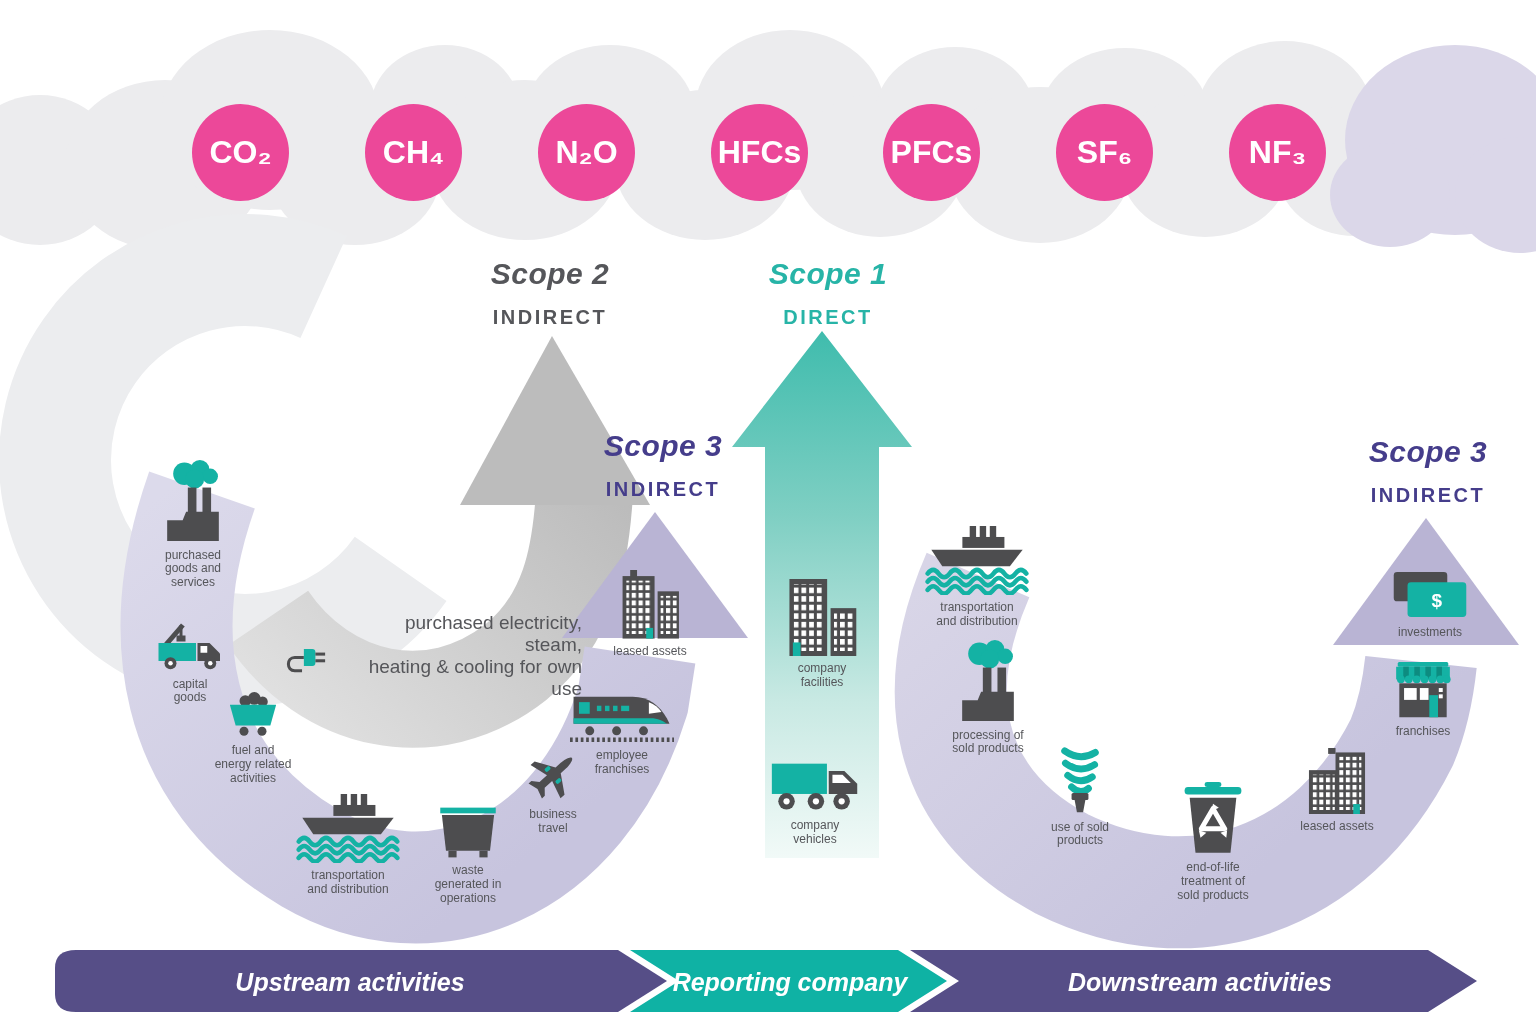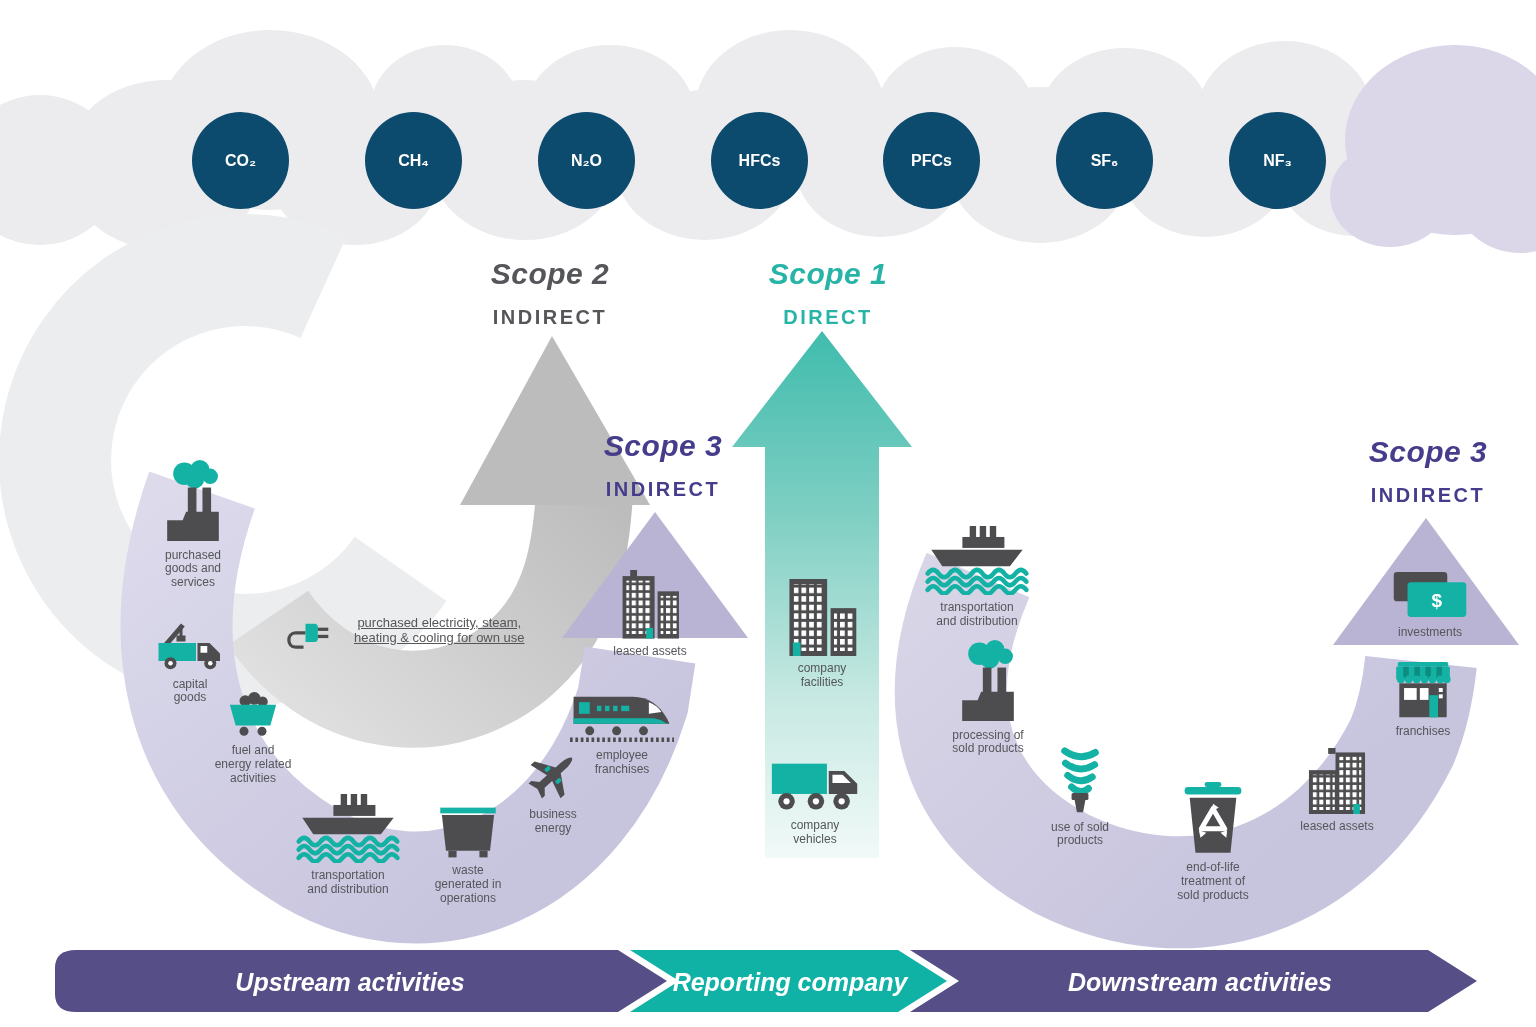--- a/index.html
+++ b/index.html
@@ -1,29 +1,29 @@
 <!DOCTYPE html>
 <html><head>
 <meta charset="utf-8">
 <style>
   html,body{margin:0;padding:0;background:#fff;}
   .stage{position:relative;width:1536px;height:1027px;background:#fff;overflow:hidden;
          font-family:"Liberation Sans",sans-serif;}
   .bg{position:absolute;left:0;top:0;}
-  .gas{position:absolute;top:112px;width:97px;height:97px;border-radius:50%;
-       background:#0c4a6e;color:#fff;font-weight:bold;font-size:16px;
+  .gas{position:absolute;top:104px;width:97px;height:97px;border-radius:50%;
+       background:#ec4899;color:#fff;font-weight:bold;font-size:32px;
        display:flex;align-items:center;justify-content:center;}
   .scope-title{position:absolute;text-align:center;line-height:1.05;}
   .scope-title .t{font-size:30px;font-weight:bold;font-style:italic;letter-spacing:.5px;}
   .scope-title .k{font-size:20px;font-weight:bold;letter-spacing:2.5px;margin-top:17px;}
   .c-gray{color:#55565a}.c-teal{color:#27b4a7}.c-purple{color:#453d8b}
   .item{position:absolute;display:flex;flex-direction:column;align-items:center;gap:6px;}
   .item.row{flex-direction:row;align-items:center;gap:12px;}
   .lbl{font-size:12px;color:#55565a;text-align:center;white-space:pre-line;line-height:1.15;}
-  .lbl.left{text-align:center;font-size:13px;text-decoration:underline;}
+  .lbl.left{text-align:right;font-size:19px;}
   .bar-label{position:absolute;top:965px;height:34px;color:#fff;font-size:25px;
              font-weight:bold;font-style:italic;text-align:center;line-height:34px;}
   svg{display:block;}
 </style>
 </head>
 <body>
 
 <div class="stage">
 
   <svg class="bg" width="1536" height="1027" viewBox="0 0 1536 1027">
@@ -221,21 +221,21 @@
     <svg viewBox="0 0 70 70" width="54">
       <g transform="rotate(48 35 35)">
         <path fill="#4d4d4f" d="M35 2 c3 0 5 9 5 15 v9 l24 15 v7 l-24 -7 v13 l8 7 v5 l-13 -4 -13 4 v-5 l8 -7 V41 l-24 7 v-7 l24 -15 v-9 c0 -6 2 -15 5 -15 z"></path>
         <g fill="#14b2a4">
             <rect x="22" y="31" width="5" height="8" rx="2"></rect>
             <rect x="43" y="31" width="5" height="8" rx="2"></rect>
           </g>
       </g>
     </svg>
     <div class="lbl">business
-energy</div>
+travel</div>
   </div>
 
   <div class="item" style="left:547px;top:686px;width:150px">
     <svg viewBox="0 0 116 64" width="104">
       <path d="M4 12 h66 c18 0 30 10 38 24 l3 6 H4 z" fill="#4d4d4f"></path>
       <path d="M4 36 h86 c8 0 14 3 18 6 H4 z" fill="#14b2a4"></path>
       <g fill="#14b2a4">
           <rect x="10" y="18" width="12" height="13"></rect>
           <rect x="30" y="22" width="5" height="6"></rect>
           <rect x="39" y="22" width="5" height="6"></rect>

